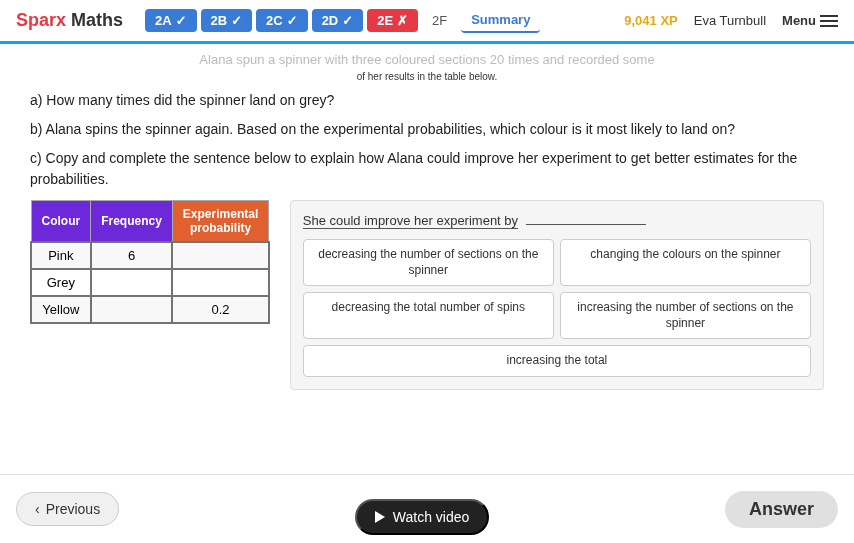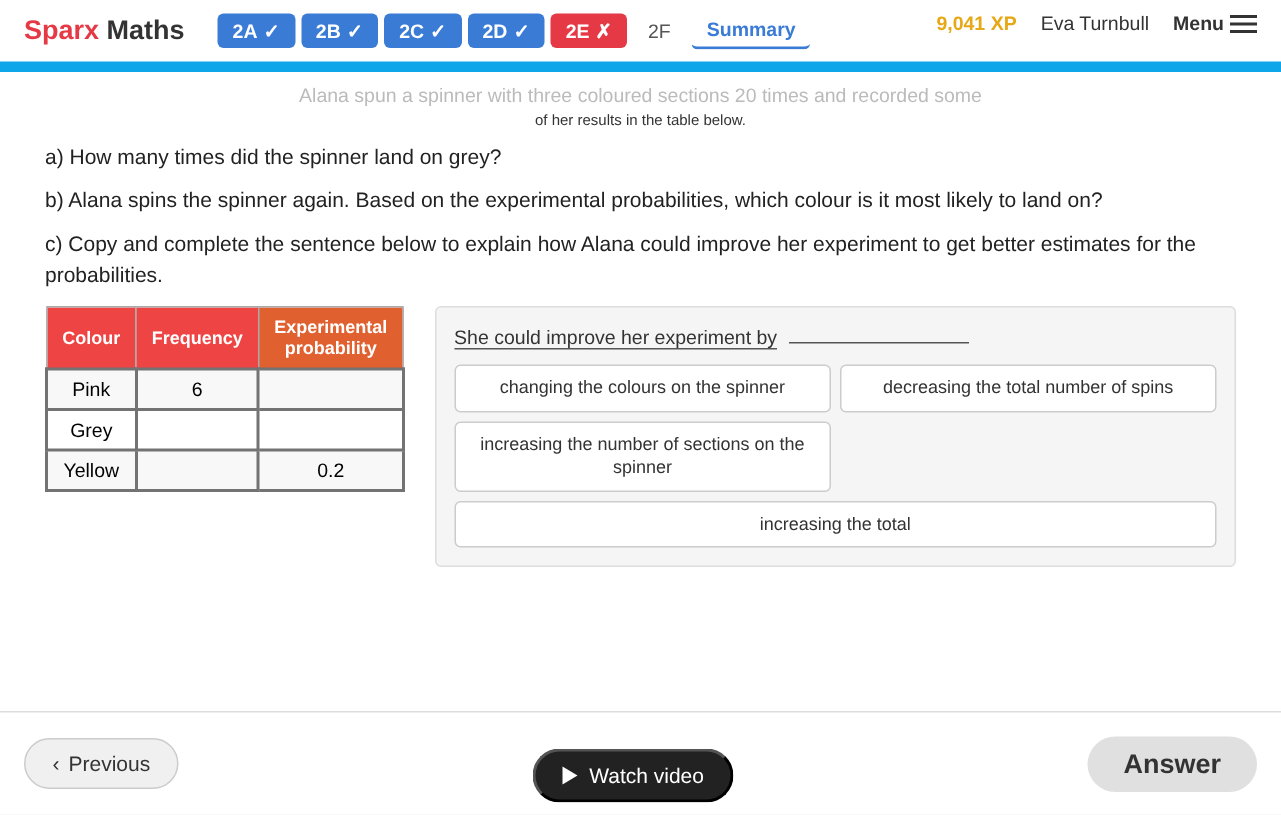--- a/index.html
+++ b/index.html
@@ -9,24 +9,24 @@
       width: 854px;
       height: 543px;
       overflow: hidden;
       position: relative;
     }
 
     
     .header {
       background: white;
       display: flex;
-      align-items: flex-start;
+      align-items: center;
       justify-content: space-between;
       padding: 8px 16px;
-      border-bottom: 7px solid #0ea5e9;
+      border-bottom: 3px solid #0ea5e9;
       position: relative;
     }
     .header-left {
       display: flex;
       align-items: center;
       gap: 6px;
     }
     .logo {
       font-size: 18px;
       font-weight: bold;
@@ -133,21 +133,21 @@
       align-items: flex-start;
     }
 
     
     .spinner-table {
       border-collapse: collapse;
       font-size: 13px;
       min-width: 220px;
     }
     .spinner-table th {
-      background: #ef4444;
+      background: #6d28d9;
       color: white;
       padding: 6px 10px;
       text-align: center;
       border: 1px solid #aaa;
       font-size: 12px;
     }
     .spinner-table th.exp-prob {
       background: #e06030;
       font-size: 12px;
     }
@@ -344,20 +344,23 @@
       </tbody>
     </table>
 
     <div class="answer-area">
       <div class="answer-prompt">
         <span>She could improve her experiment by</span>
         <span style="display:inline-block; border-bottom:1px solid #555; width:120px; margin-left:4px;"></span>
       </div>
       <div class="answer-options">
         <div class="answer-option">
+          <span>decreasing the number of sections on the spinner</span>
+        </div>
+        <div class="answer-option">
           <span>changing the colours on the spinner</span>
         </div>
         <div class="answer-option">
           <span>decreasing the total number of spins</span>
         </div>
         <div class="answer-option">
           <span>increasing the number of sections on the spinner</span>
         </div>
         <div class="answer-option full-width">
           <span>increasing the total</span>

